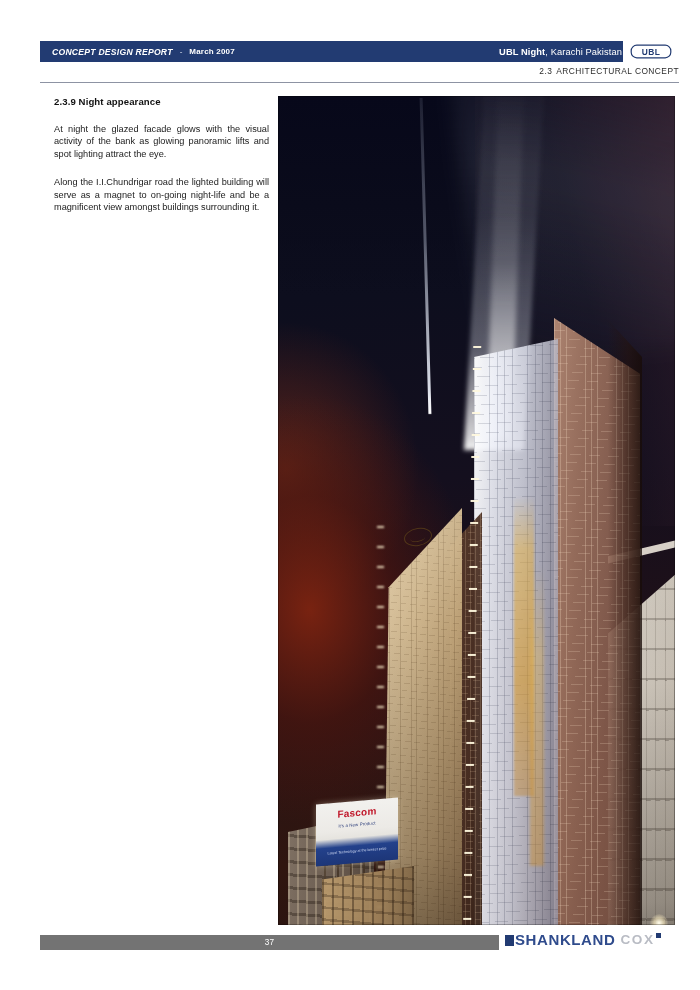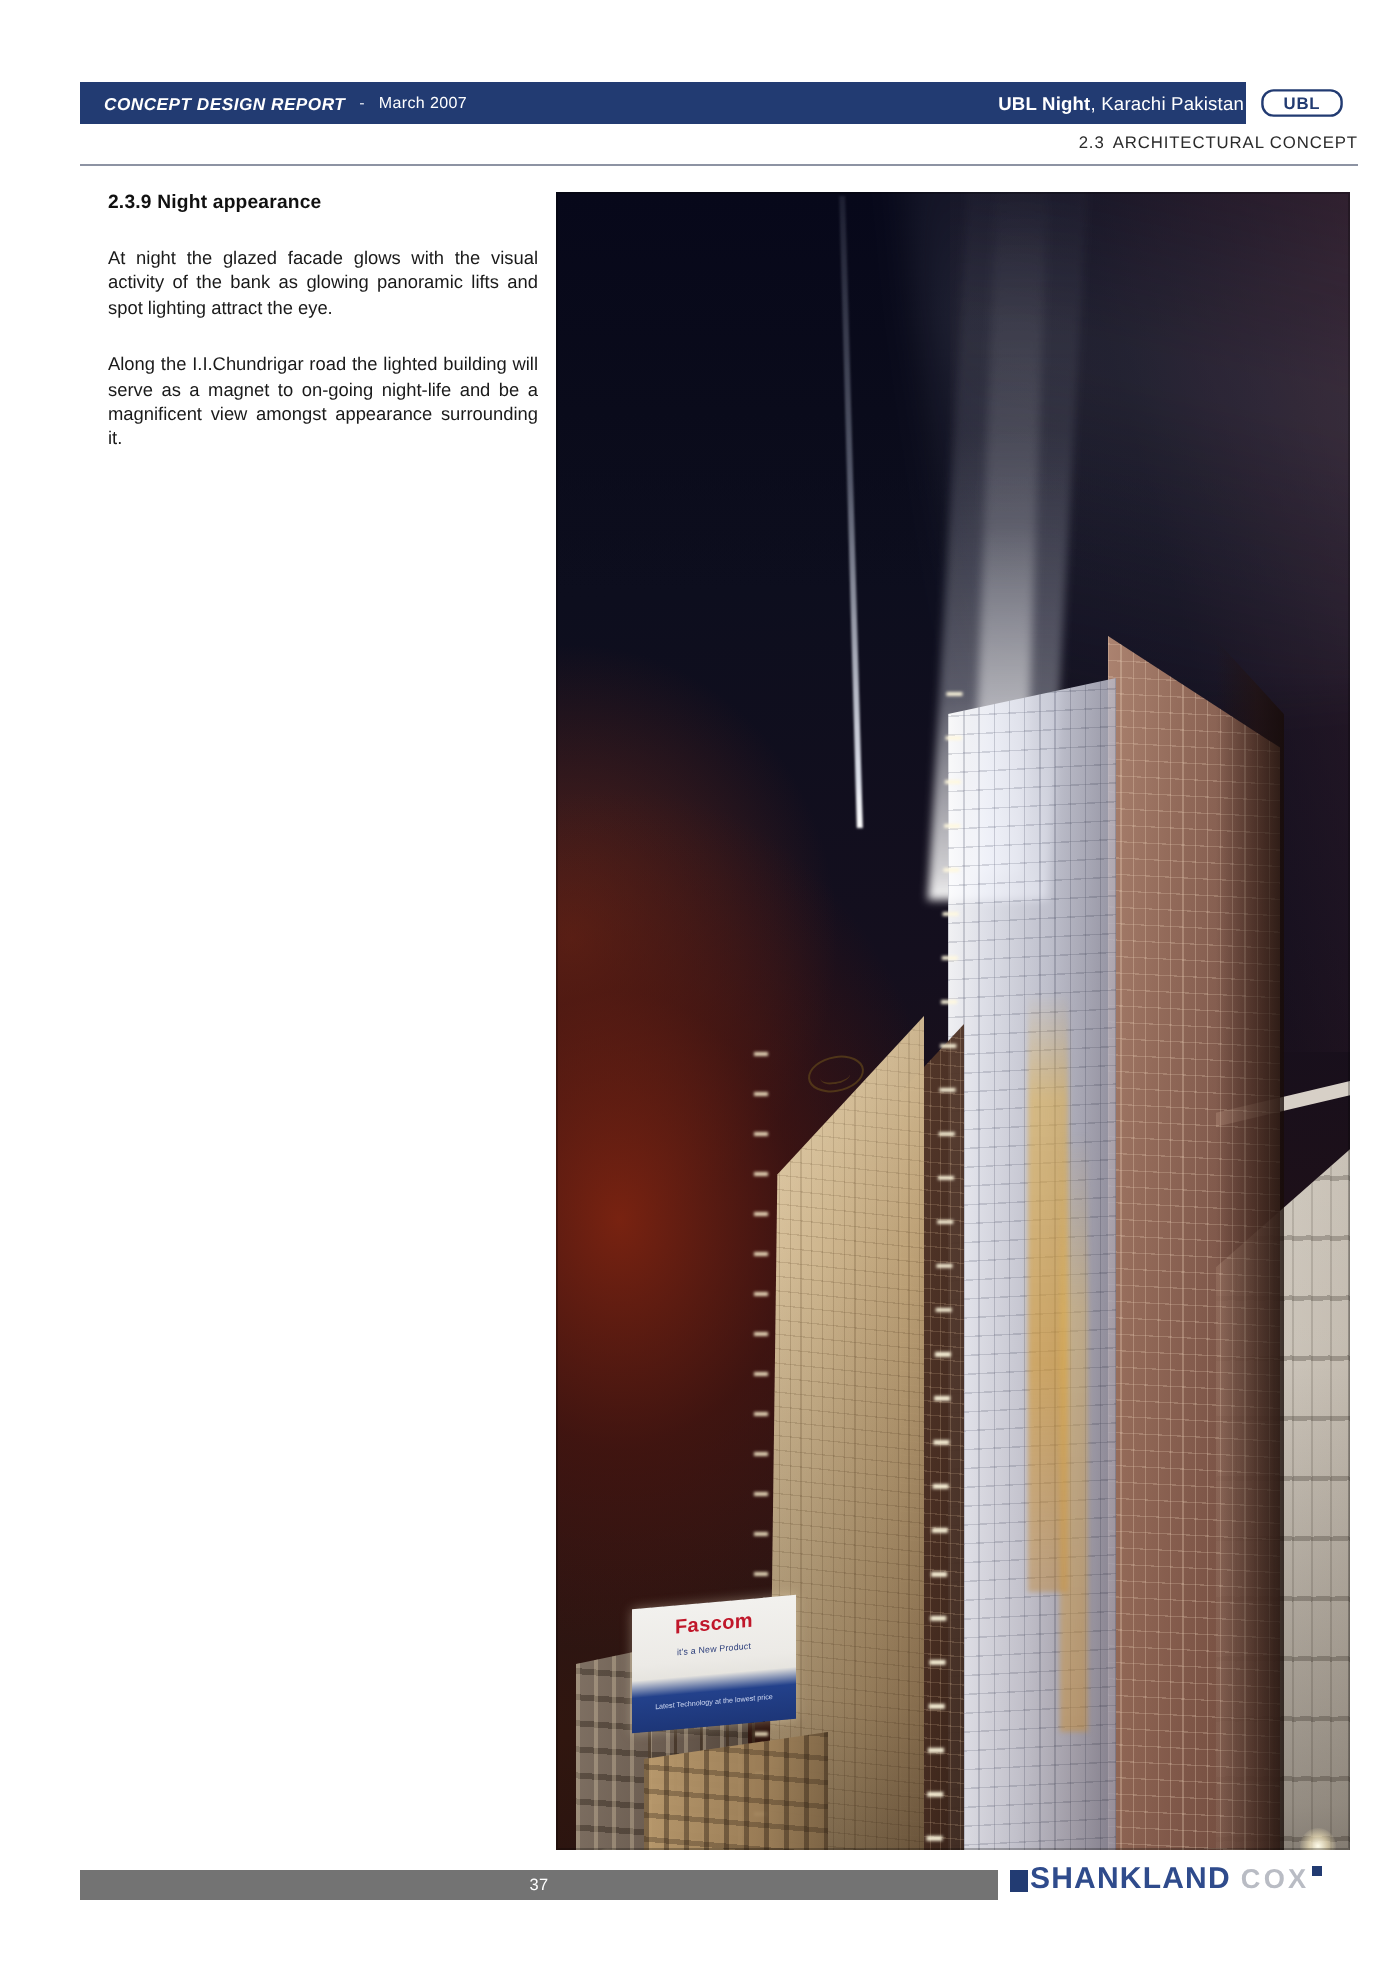--- a/index.html
+++ b/index.html
@@ -20,21 +20,21 @@
   .header-left{
     position:absolute;left:12px;top:0;height:21px;
     display:flex;align-items:center;gap:7px;
     white-space:nowrap;
   }
   .hdr-report{
     font-size:8.6px;font-weight:bold;font-style:italic;color:#ffffff;
     letter-spacing:.25px;
   }
   .hdr-dash{font-size:8px;color:#dfe4ef;}
-  .hdr-date{font-size:8px;color:#ffffff;letter-spacing:.2px;}
+  .hdr-date{font-size:8px;color:#ffffff;letter-spacing:.2px;font-weight:bold;}
 
   .header-right{
     position:absolute;right:57px;top:0;height:21px;
     display:flex;align-items:center;gap:0px;white-space:nowrap;
   }
   .hdr-ubl{font-size:9.3px;font-weight:bold;color:#ffffff;letter-spacing:.1px;}
   .hdr-city{font-size:9.3px;color:#ffffff;letter-spacing:.1px;}
 
   
   .ubl-logo{
@@ -384,21 +384,21 @@
   </div>
 
   <div class="subhead">
     <span class="num">2.3</span><span>ARCHITECTURAL CONCEPT</span>
   </div>
   <div class="head-rule"></div>
 
   <div class="col">
     <h2 class="sec-title">2.3.9  Night appearance</h2>
     <p class="para">At night the glazed facade glows with the visual activity of the bank as glowing panoramic lifts and spot lighting attract the eye.</p>
-    <p class="para">Along the I.I.Chundrigar road the lighted building will serve as a magnet to on-going night-life and be a magnificent view amongst appearance surrounding it.</p>
+    <p class="para">Along the I.I.Chundrigar road the lighted building will serve as a magnet to on-going night-life and be a magnificent view amongst buildings surrounding it.</p>
   </div>
 
   <div class="figure">
     <div class="fig-inner">
 
       <div class="sky"></div>
       <div class="sky-top"></div>
       <div class="sky-right"></div>
 
       <div class="beam-wide"></div>

